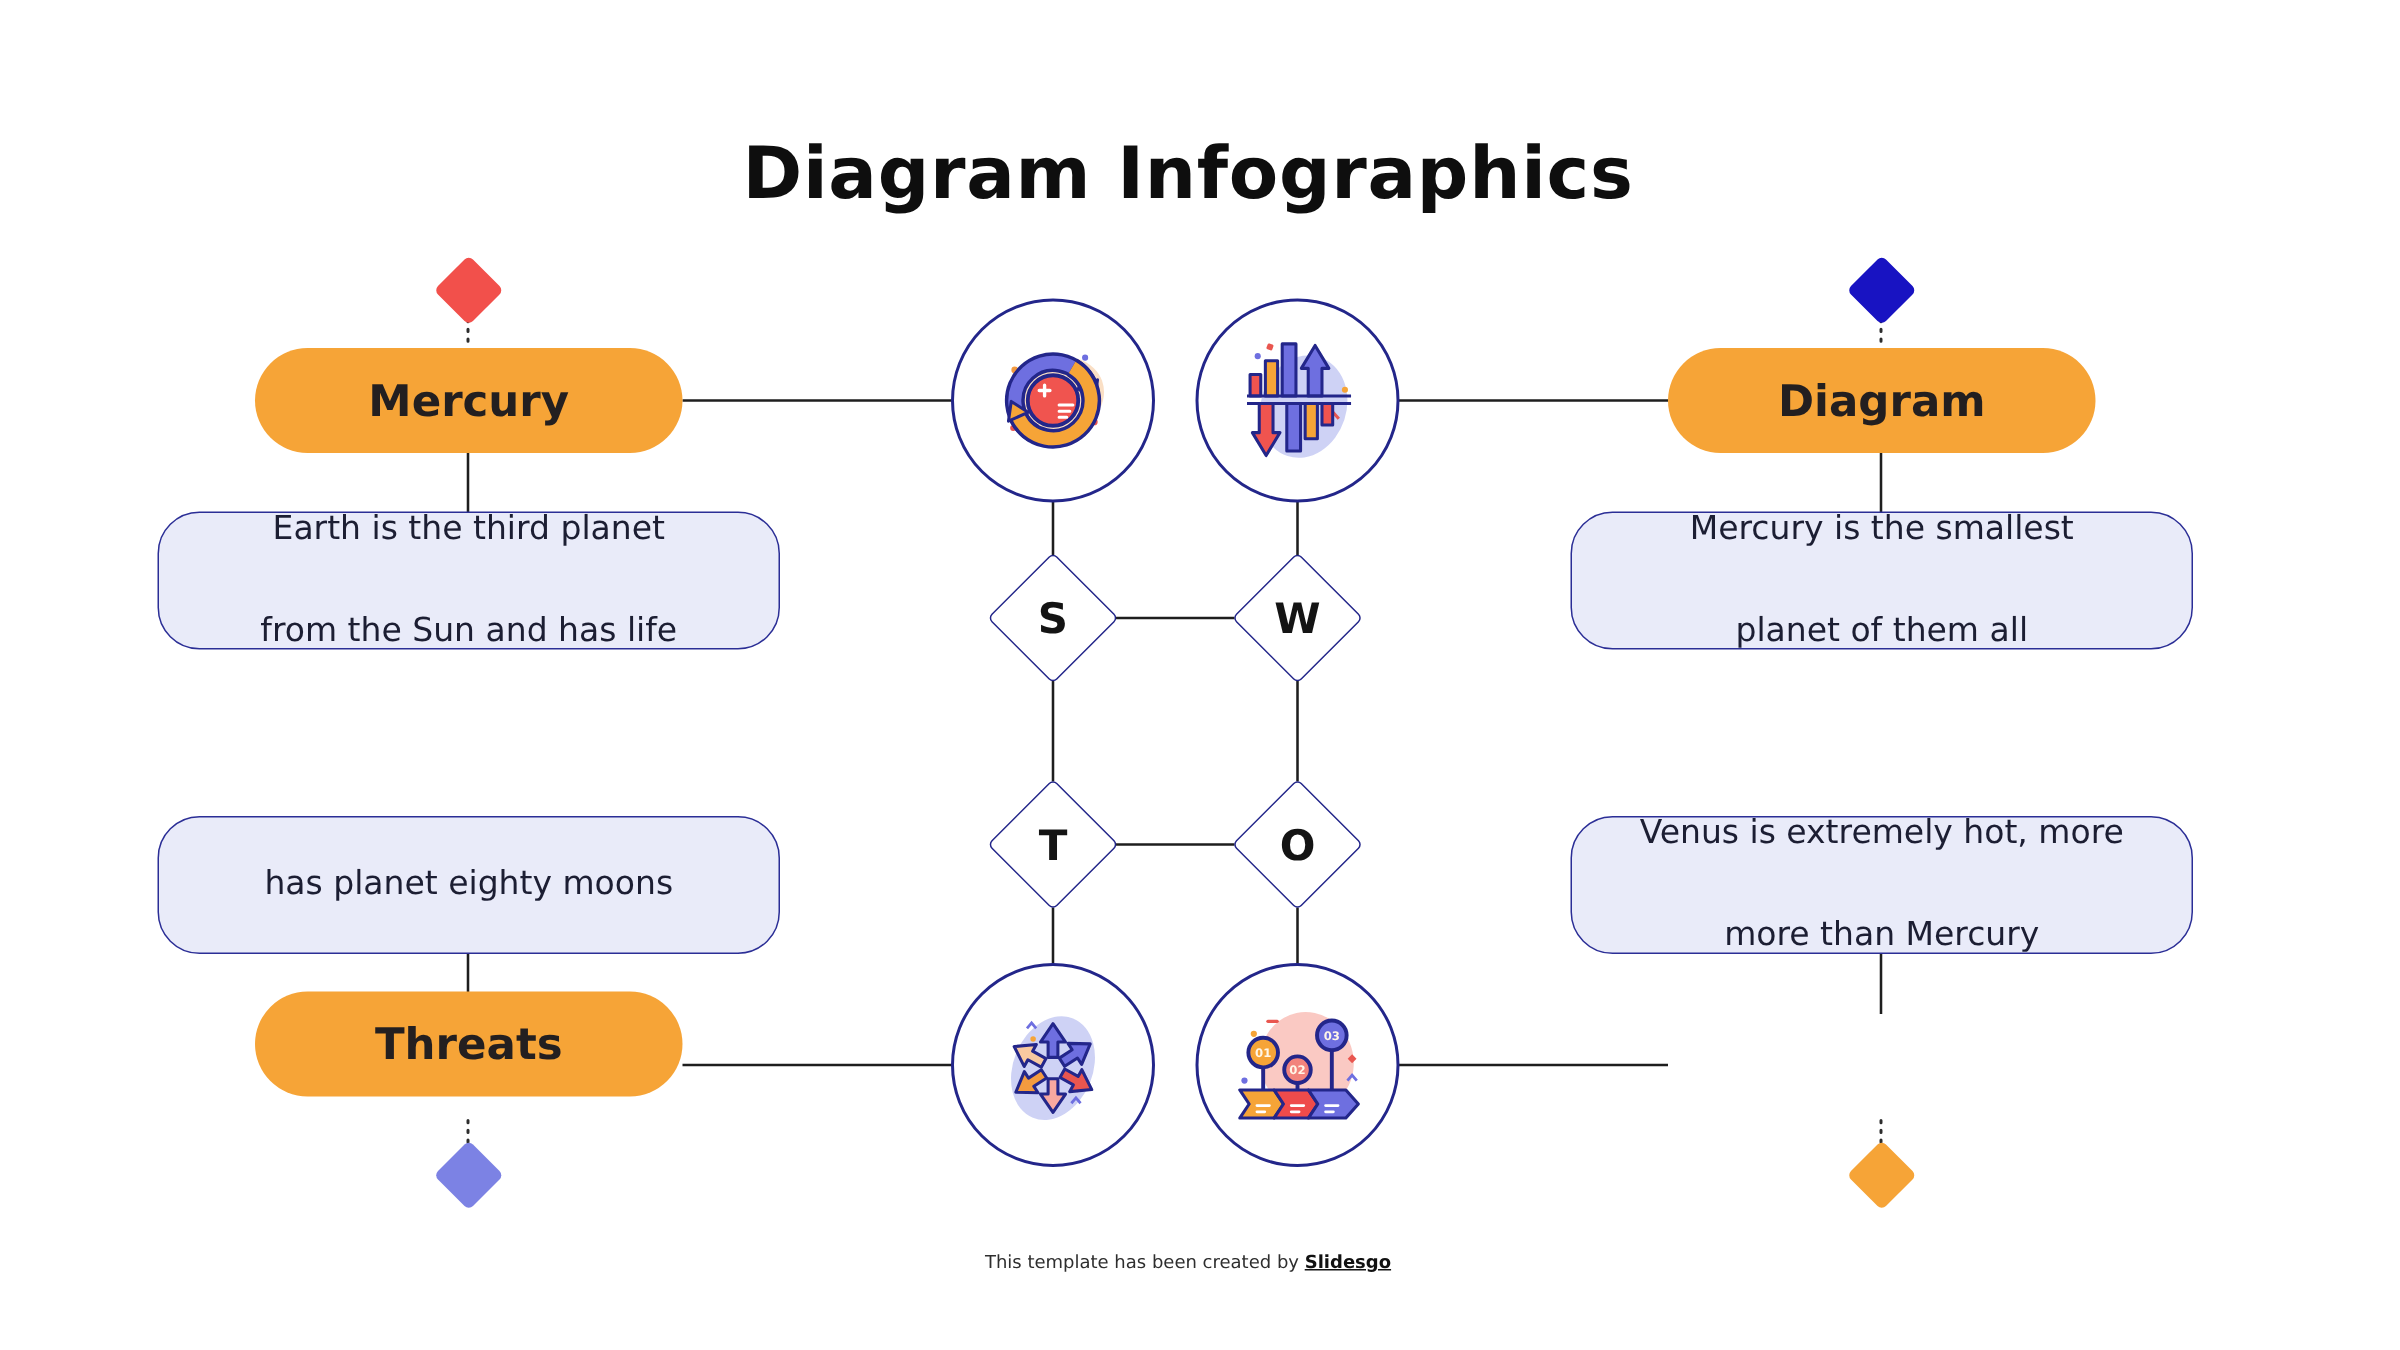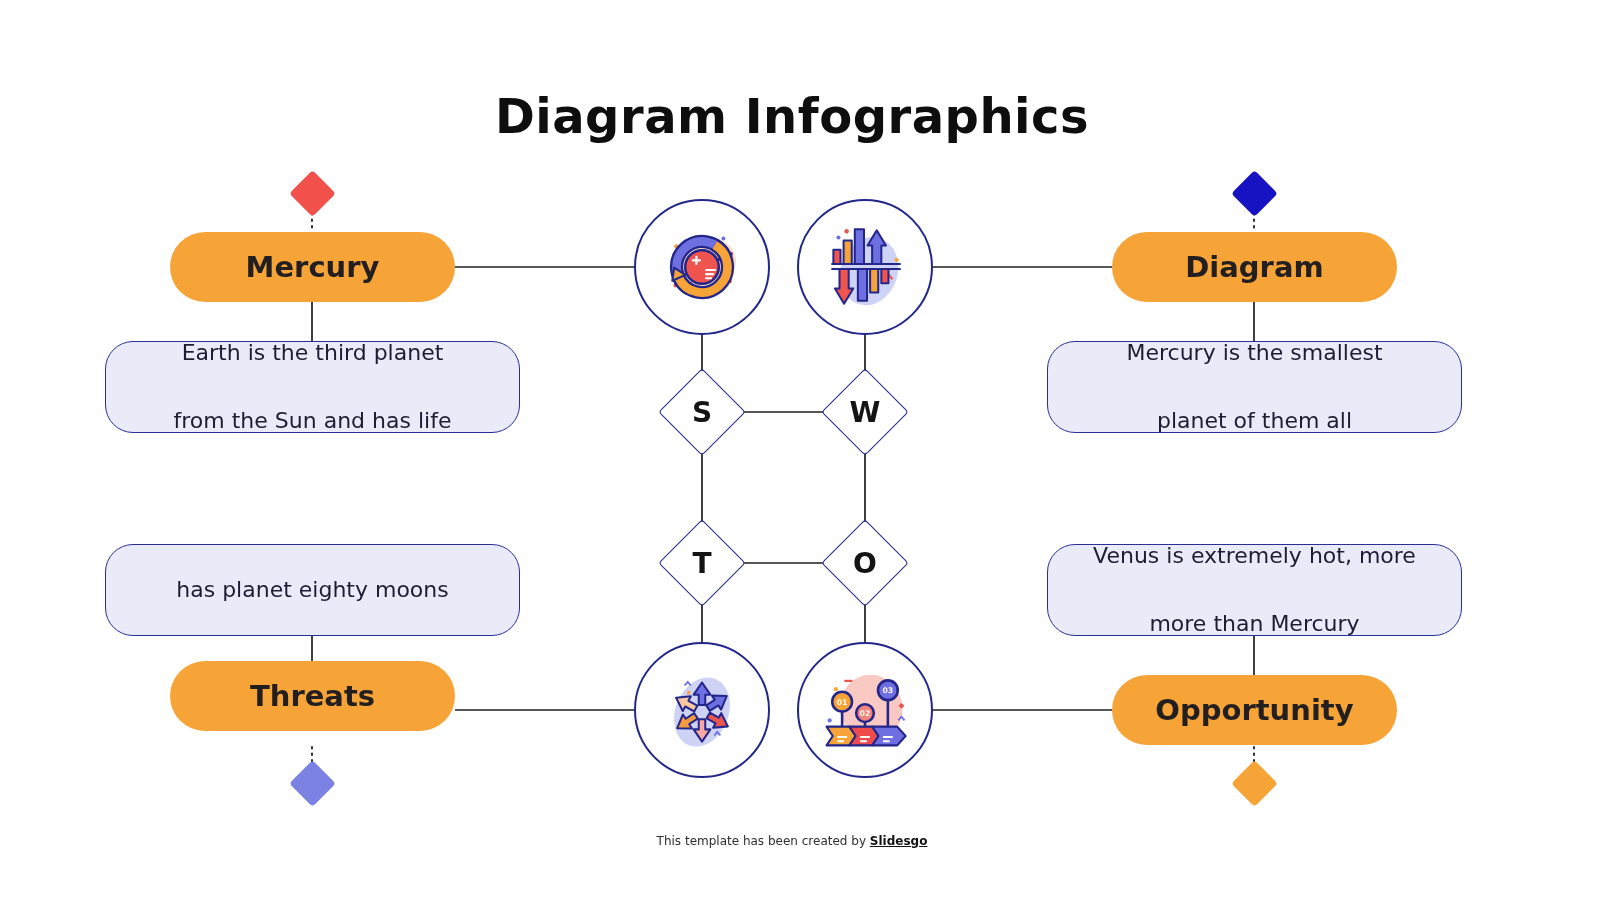--- a/index.html
+++ b/index.html
@@ -98,21 +98,20 @@
   </svg>
 
   <div class="deco-diamond d-strength" style="background-color: rgb(242, 80, 75);"></div>
   <div class="deco-diamond d-weakness" style="background-color: rgb(24, 19, 194);"></div>
   <div class="deco-diamond d-threats" style="background-color: rgb(124, 130, 228);"></div>
   <div class="deco-diamond d-opportunity" style="background-color: rgb(246, 164, 55);"></div>
 
   <div class="pill p-strength">Mercury</div>
   <div class="pill p-weakness">Diagram</div>
   <div class="pill p-threats">Threats</div>
-  <div class="pill p-opportunity">Opportunity</div>
 
   <div class="desc-box b-strength">
     <span>Earth is the third planet</span>
     <span>from the Sun and has life</span>
   </div>
   <div class="desc-box b-weakness">
     <span>Mercury is the smallest</span>
     <span>planet of them all</span>
   </div>
   <div class="desc-box b-threats">

